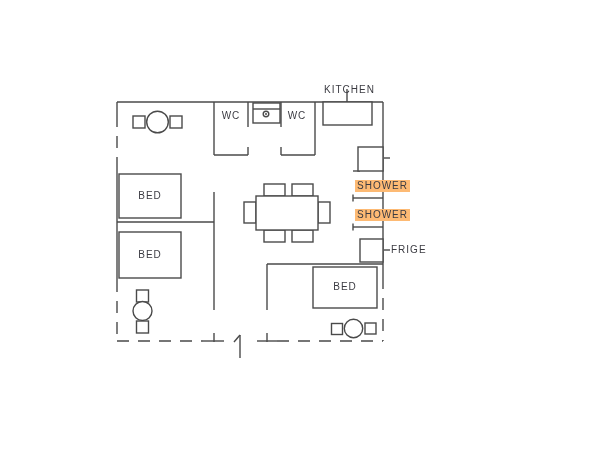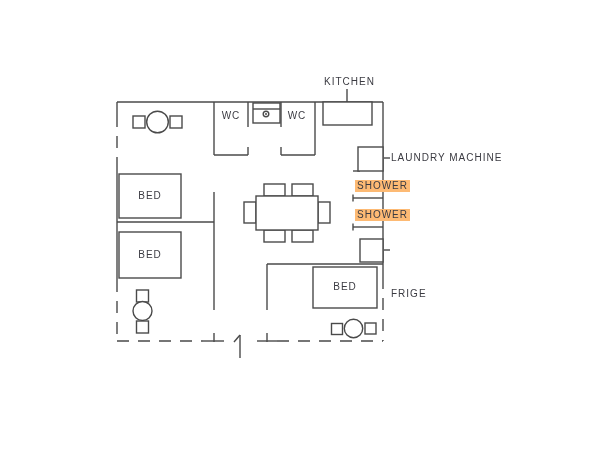--- a/index.html
+++ b/index.html
@@ -94,23 +94,22 @@
 
     <rect x="360" y="239" width="23" height="23" class="fw"></rect>
 
     <rect x="313" y="267" width="64" height="41" class="fw"></rect>
 
     <rect x="331.5" y="323.5" width="11" height="11" class="fw"></rect>
     <circle cx="353.5" cy="328.5" r="9.2" class="fw"></circle>
     <rect x="365" y="323" width="11" height="11" class="fw"></rect>
   </svg>
 
-  <span class="label" style="left:324px; top:76px;">KITCHEN</span>
+  <span class="label" style="left:324px; top:84px;">KITCHEN</span>
   <span class="label center" style="left:231px; top:116px;">WC</span>
   <span class="label center" style="left:297px; top:116px;">WC</span>
-  <span class="label" style="left:391px; top:152px;">LAUNDRY MACHINE</span>
   <span class="label masked" style="left:355px; top:180px;">SHOWER</span>
   <span class="label masked" style="left:355px; top:209px;">SHOWER</span>
-  <span class="label" style="left:391px; top:244px;margin-top:44px;">FRIGE</span>
+  <span class="label" style="left:391px; top:244px;">FRIGE</span>
   <span class="label center" style="left:150px; top:196px;">BED</span>
   <span class="label center" style="left:150px; top:255px;">BED</span>
   <span class="label center" style="left:345px; top:287px;">BED</span>
 </div>
 
 </body></html>

